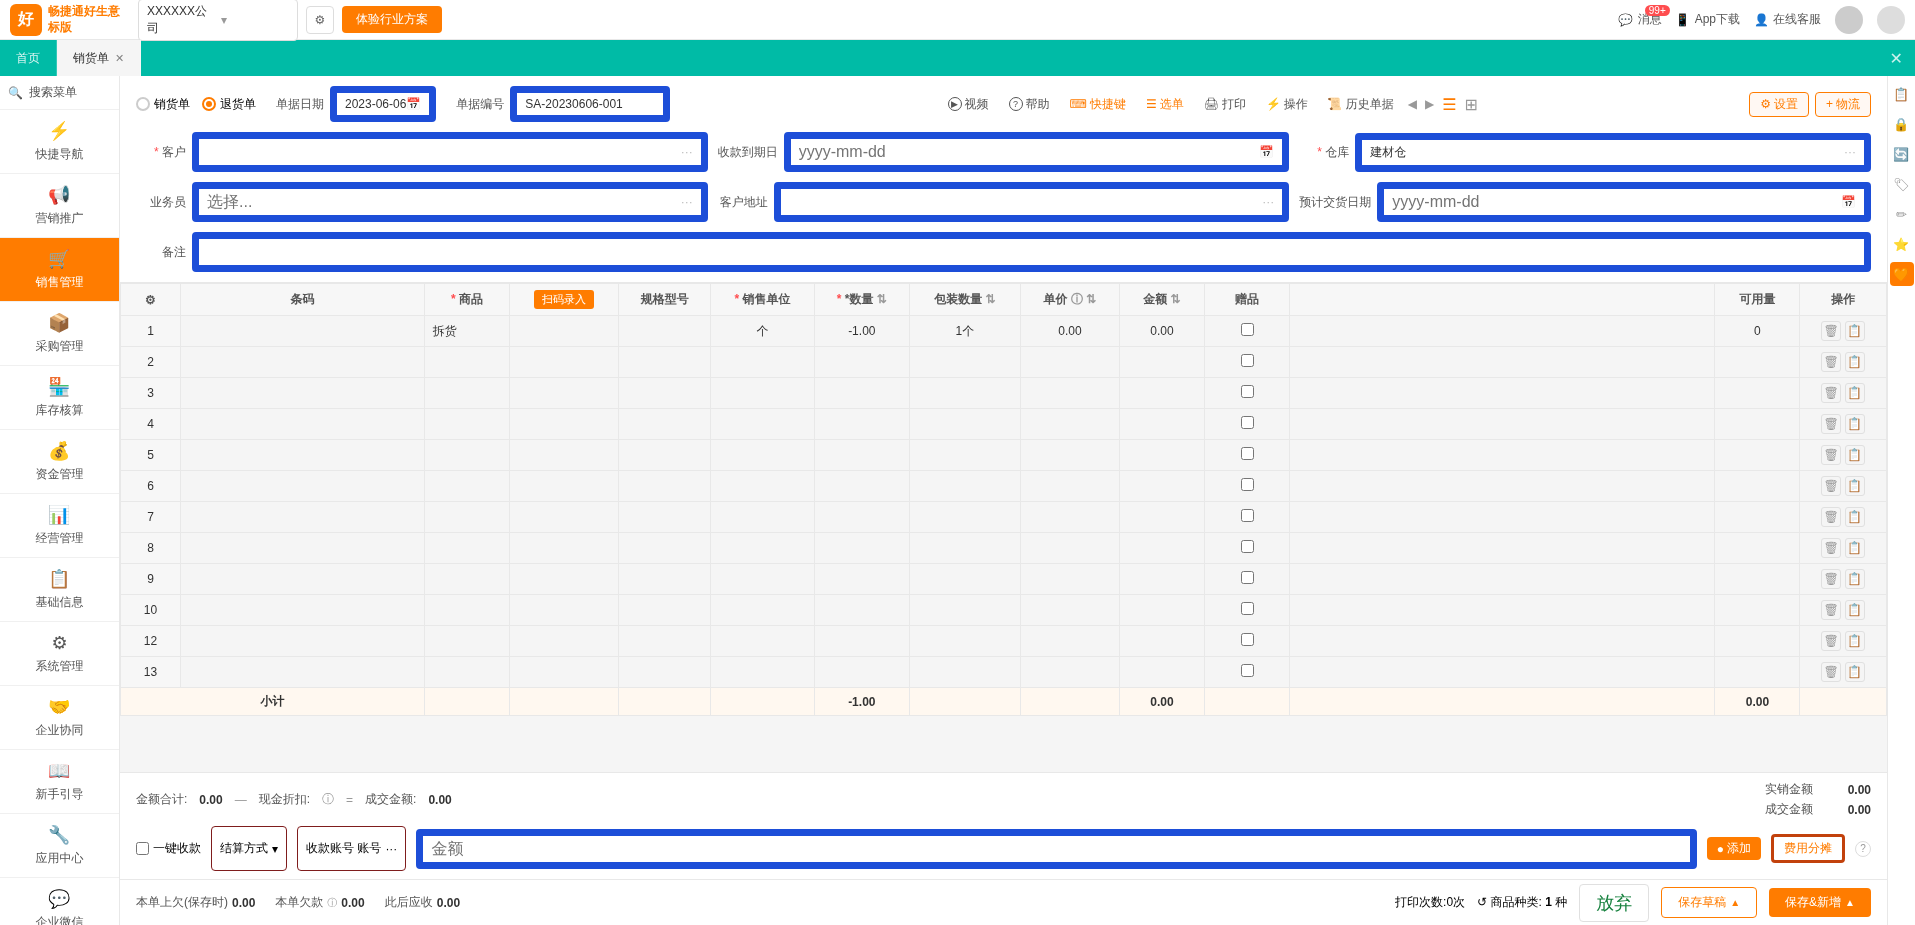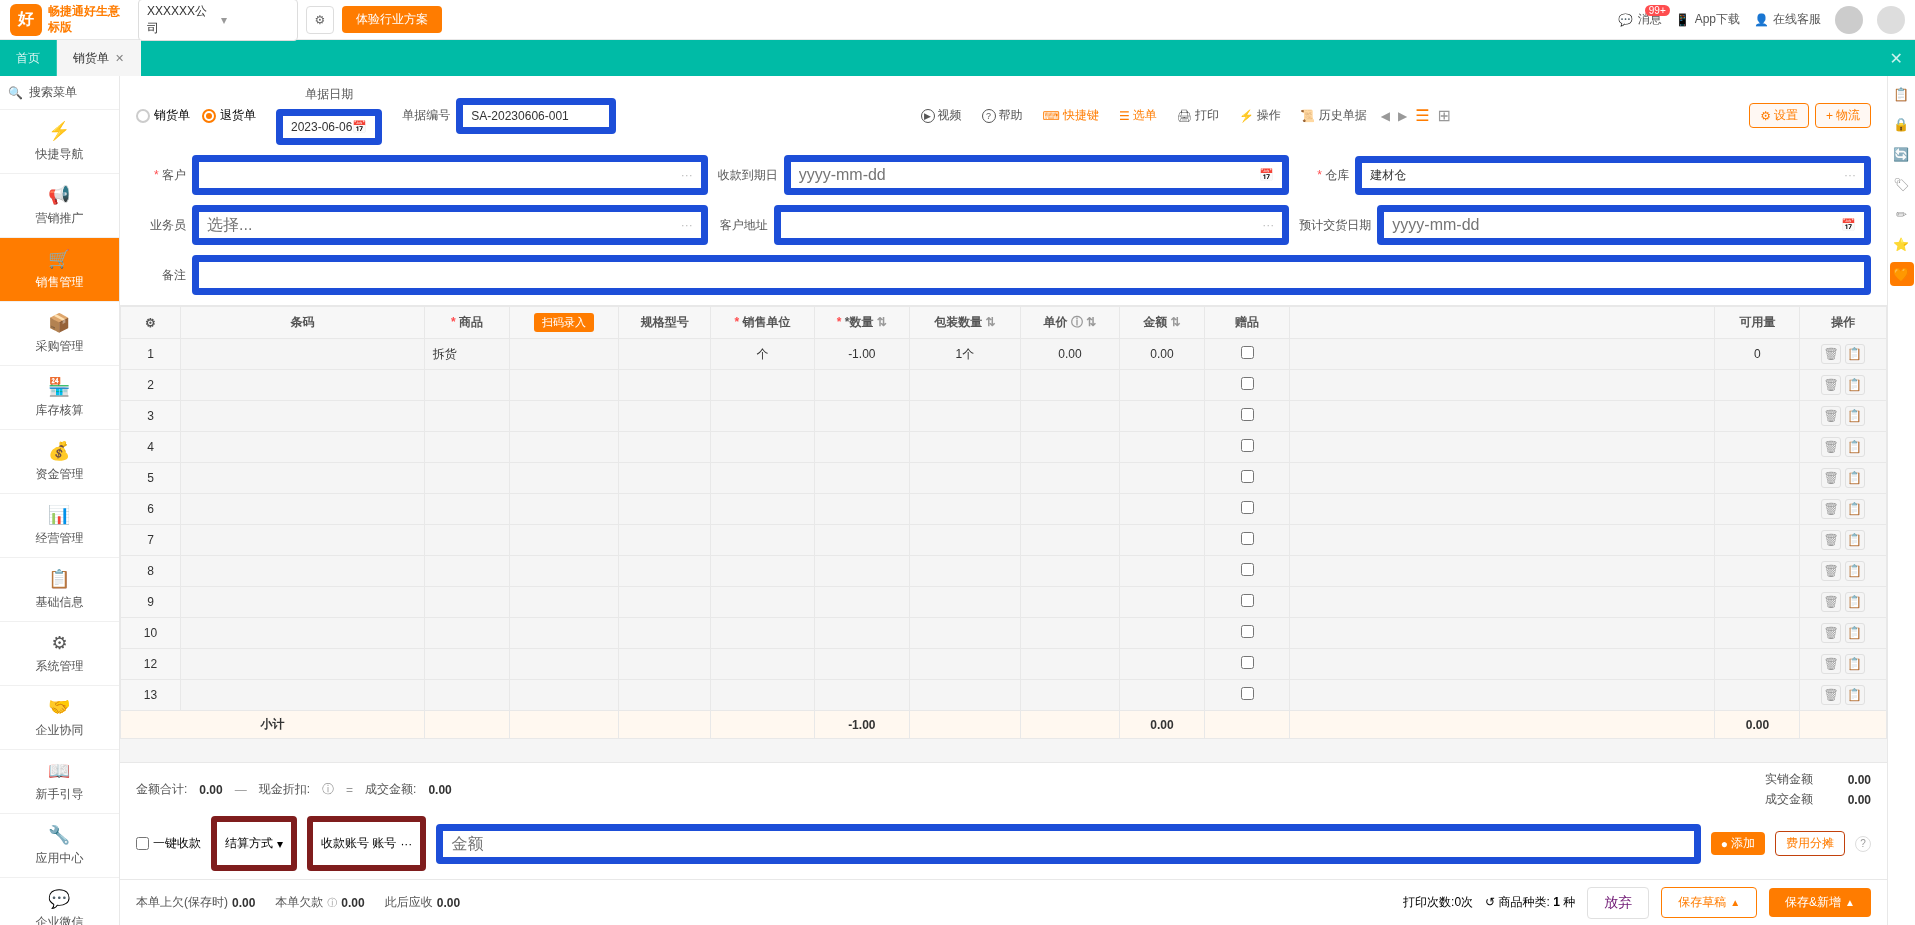--- a/index.html
+++ b/index.html
@@ -41,21 +41,21 @@
     
     .form-area { background: #fff; padding: 10px 16px; border-bottom: 1px solid #e8e8e8; }
 
     
     .doc-header { display: flex; align-items: center; gap: 20px; margin-bottom: 10px; position: relative; }
     .radio-group { display: flex; gap: 12px; align-items: center; }
     .radio-item { display: flex; align-items: center; gap: 4px; cursor: pointer; }
     .radio-dot { width: 14px; height: 14px; border-radius: 50%; border: 2px solid #ccc; display: flex; align-items: center; justify-content: center; }
     .radio-dot.checked { border-color: #ff7c00; }
     .radio-dot.checked::after { content: ''; width: 6px; height: 6px; background: #ff7c00; border-radius: 50%; }
-    .doc-date { display: flex; align-items: center; gap: 6px; flex-direction: column; }
+    .doc-date { display: flex; align-items: center; gap: 6px; }
     .doc-num { display: flex; align-items: center; gap: 6px; }
     .doc-actions { margin-left: auto; display: flex; align-items: center; gap: 8px; }
     .doc-action-btn { display: flex; align-items: center; gap: 3px; cursor: pointer; color: #555; padding: 3px 6px; }
     .doc-action-btn.orange { color: #ff7c00; }
     .icon-circle { width: 14px; height: 14px; border-radius: 50%; border: 1px solid currentColor; display: flex; align-items: center; justify-content: center; font-size: 9px; }
     .set-btn { border: 1px solid #ff7c00; color: #ff7c00; background: #fff8f3; border-radius: 4px; padding: 3px 10px; cursor: pointer; display: flex; align-items: center; gap: 3px; }
     .flow-btn { border: 1px solid #ff7c00; color: #ff7c00; background: #fff8f3; border-radius: 4px; padding: 3px 10px; cursor: pointer; display: flex; align-items: center; gap: 3px; }
 
     
     .form-row { display: grid; grid-template-columns: 1fr 1fr 1fr; gap: 10px; margin-bottom: 10px; }
@@ -81,33 +81,33 @@
     .action-icon { width: 20px; height: 20px; display: flex; align-items: center; justify-content: center; cursor: pointer; color: #999; border: 1px solid #e0e0e0; border-radius: 3px; }
 
     
     .form-footer { background: #fff; padding: 8px 16px; border-top: 1px solid #e8e8e8; }
     .footer-row1 { display: flex; align-items: center; gap: 12px; margin-bottom: 8px; }
     .footer-label { color: #555; }
     .footer-value { color: #333; font-weight: bold; }
     .footer-dash { color: #999; }
     .footer-row2 { display: flex; align-items: center; gap: 10px; }
     .checkbox-item { display: flex; align-items: center; gap: 4px; cursor: pointer; }
-    .select-field { border: 6px solid #7f1d1d; border-radius: 4px; padding: 13px 8px; display: flex; align-items: center; gap: 4px; cursor: pointer; }
+    .select-field { border: 1px solid #7f1d1d; border-radius: 4px; padding: 13px 8px; display: flex; align-items: center; gap: 4px; cursor: pointer; }
     .add-btn { background: #ff7c00; color: white; border: none; border-radius: 4px; padding: 3px 10px; cursor: pointer; display: flex; align-items: center; gap: 3px; }
-    .fees-btn { border: 1px solid #c2410c; color: #ff7c00; background: white; border-radius: 4px; padding: 3px 10px; cursor: pointer; }
+    .fees-btn { border: 3px solid #c2410c; color: #ff7c00; background: white; border-radius: 4px; padding: 3px 10px; cursor: pointer; }
 
     
     .bottom-bar { height: 46px; background: #fff; border-top: 1px solid #e8e8e8; display: flex; align-items: center; padding: 0 16px; gap: 20px; }
     .bottom-stat { display: flex; align-items: center; gap: 4px; color: #555; }
     .bottom-stat .val { color: #333; font-weight: bold; }
     .bottom-right { margin-left: auto; display: flex; align-items: center; gap: 12px; }
     .stat-row { display: flex; align-items: center; justify-content: flex-end; gap: 8px; }
     .stat-label { color: #555; }
     .stat-val { color: #333; font-weight: bold; min-width: 50px; text-align: right; }
-    .abandon-btn { border: 1px solid #e0e0e0; background: #fff; color: #701a75; border-radius: 4px; padding: 6px 16px; cursor: pointer; font-size: 14px; }
+    .abandon-btn { border: 1px solid #e0e0e0; background: #fff; color: #15803d; border-radius: 4px; padding: 6px 16px; cursor: pointer; font-size: 18px; }
     .save-draft-btn { border: 1px solid #ff7c00; background: #fff; color: #ff7c00; border-radius: 4px; padding: 6px 16px; cursor: pointer; font-size: 13px; display: flex; align-items: center; gap: 4px; }
     .save-new-btn { background: #ff7c00; color: white; border: none; border-radius: 4px; padding: 6px 16px; cursor: pointer; font-size: 13px; display: flex; align-items: center; gap: 4px; }
     .btn-arrow { font-size: 10px; }
 
     
     .right-panel { width: 28px; background: #fff; border-left: 1px solid #e8e8e8; display: flex; flex-direction: column; align-items: center; padding: 6px 0; gap: 6px; }
     .rp-icon { width: 24px; height: 24px; border-radius: 4px; display: flex; align-items: center; justify-content: center; cursor: pointer; color: #999; font-size: 13px; }
     .rp-icon.active { background: #ff7c00; color: white; }
 
     

